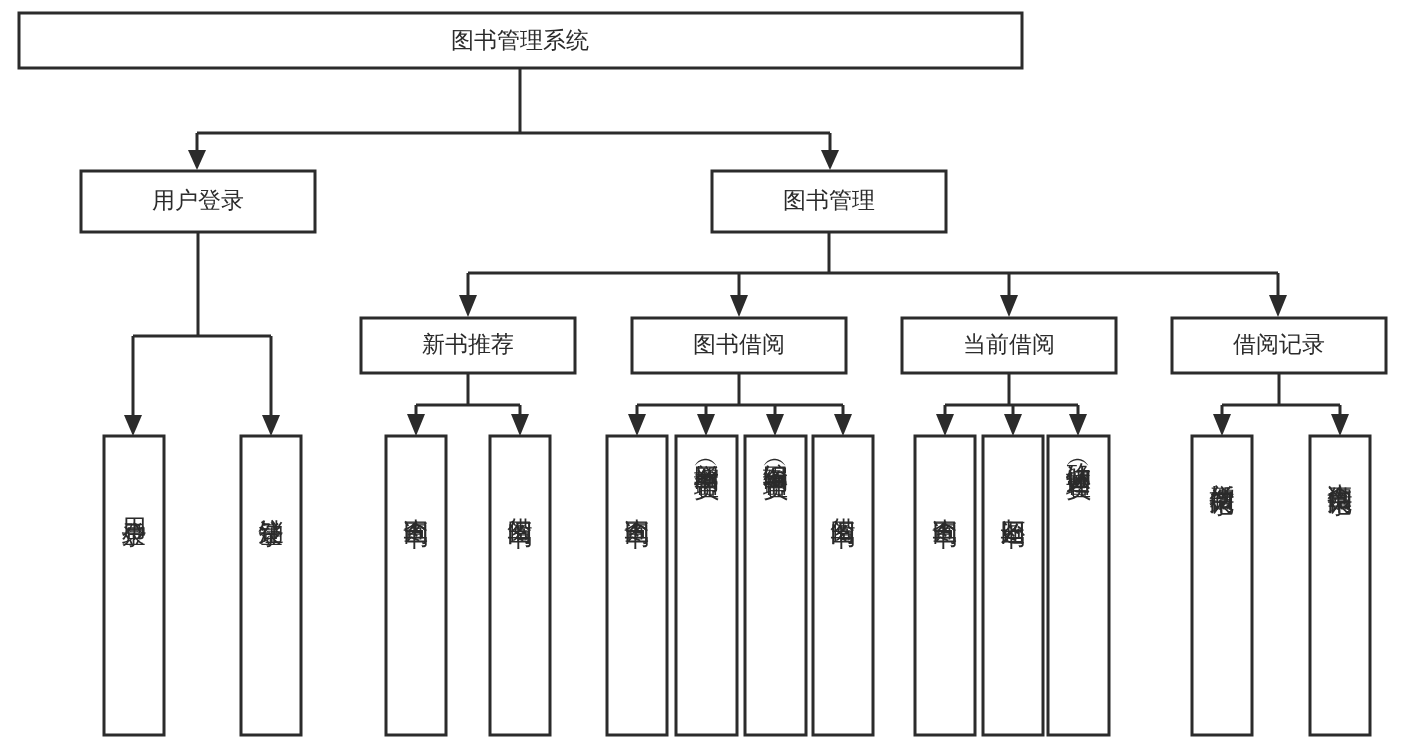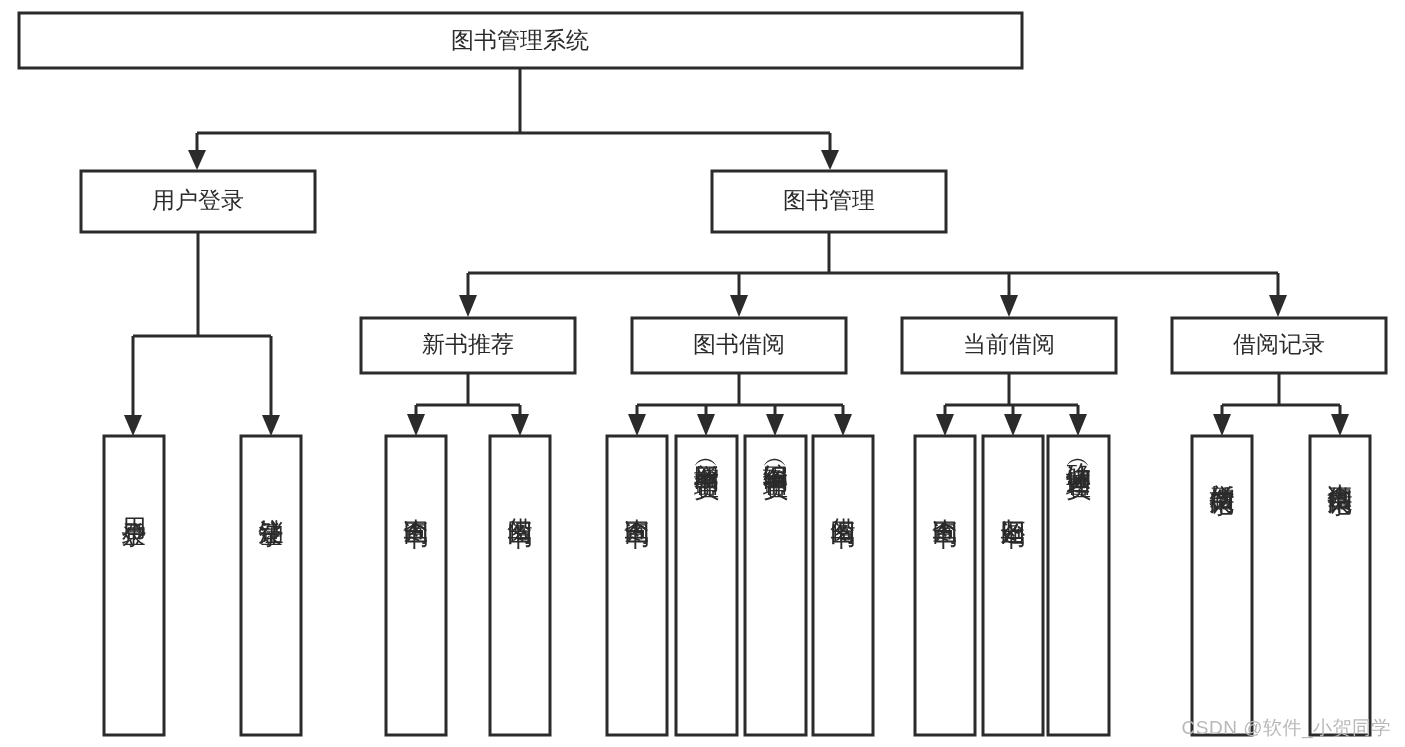--- a/index.html
+++ b/index.html
@@ -255,15 +255,14 @@
     <span class="vlabel-text">确认归还（管理员）</span>
   </div>
 
   <div class="vlabel-box" style="left:1192px; top:463px; width:60px; height:272px;">
     <span class="vlabel-text">新增借阅记录</span>
   </div>
   <div class="vlabel-box" style="left:1310px; top:463px; width:60px; height:272px;">
     <span class="vlabel-text">查询借阅记录</span>
   </div>
 
-  <div class="watermark">CSDN @软件_小贺同学</div>
 
 </div>
 
 </body></html>

